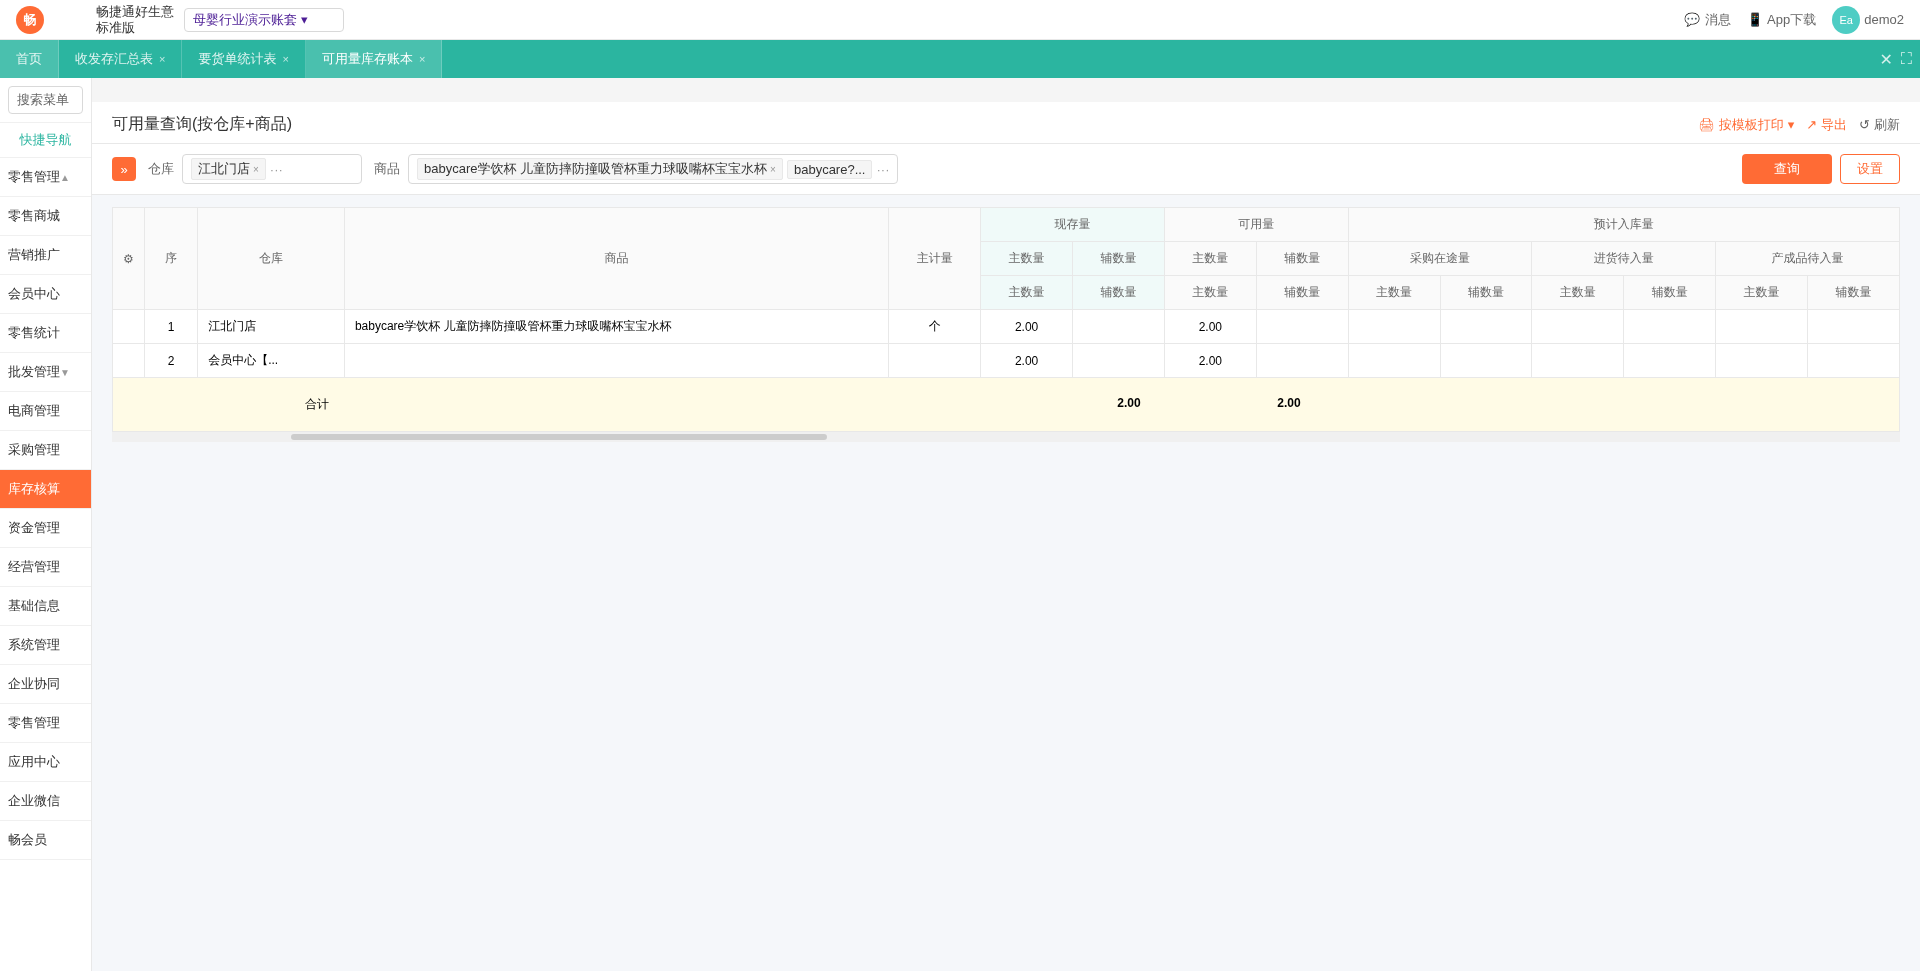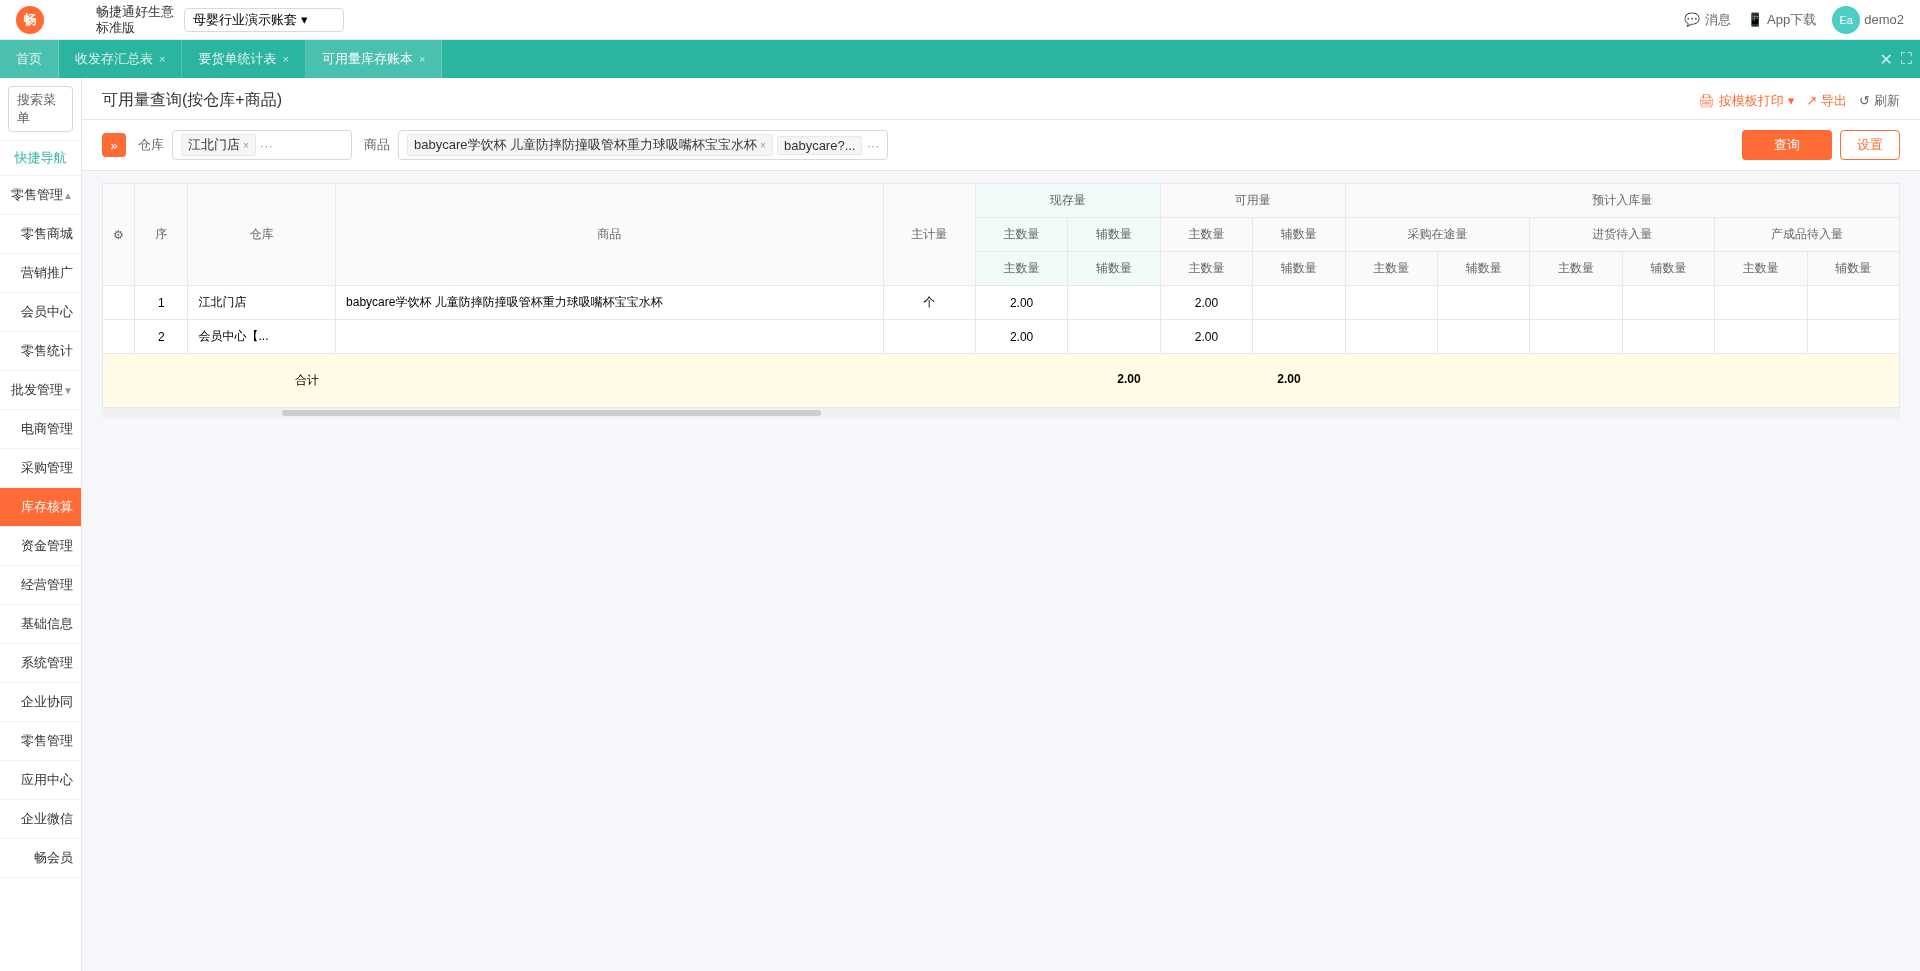--- a/index.html
+++ b/index.html
@@ -45,21 +45,21 @@
       margin-left: 46px;
     }
     .industry-select {
       display: flex;
       align-items: center;
       border: 1px solid #d9d9d9;
       border-radius: 4px;
       padding: 2px 8px;
       min-width: 160px;
       cursor: pointer;
-      color: #000000;
+      color: #4c1d95;
       gap: 4px;
     }
     .top-bar-right {
       display: flex;
       align-items: center;
       gap: 16px;
     }
     .top-bar-action {
       display: flex;
       align-items: center;
@@ -126,21 +126,21 @@
 
     
     .main-layout {
       display: flex;
       flex: 1;
       overflow: hidden;
     }
 
     
     .sidebar {
-      width: 82px;
+      width: 92px;
       background: #fff;
       border-right: 1px solid #e8e8e8;
       display: flex;
       flex-direction: column;
       flex-shrink: 0;
       overflow-y: auto;
     }
     .sidebar-search {
       padding: 8px;
       border-bottom: 1px solid #f0f0f0;
@@ -166,41 +166,42 @@
     }
     .sidebar-item {
       padding: 10px 8px;
       text-align: center;
       color: #333;
       font-size: 12px;
       cursor: pointer;
       border-bottom: 1px solid #f0f0f0;
       display: flex;
       align-items: center;
-      justify-content: flex-end;
+      justify-content: flex-start;
     }
     .sidebar-item.active {
       background: #ff6b35;
       color: #fff;
     }
     .sidebar-item.has-arrow {
       position: relative;
     }
     .sidebar-arrow {
       font-size: 10px;
       color: #999;
     }
 
     
     .content-area {
       flex: 1;
       display: flex;
       flex-direction: column;
       overflow: hidden;
       background: #f5f7fa;
+      margin-top: 24px;
     }
 
     
     .page-header {
       background: #fff;
       padding: 12px 20px 8px;
       border-bottom: 1px solid #e8e8e8;
       display: flex;
       align-items: center;
       justify-content: space-between;

